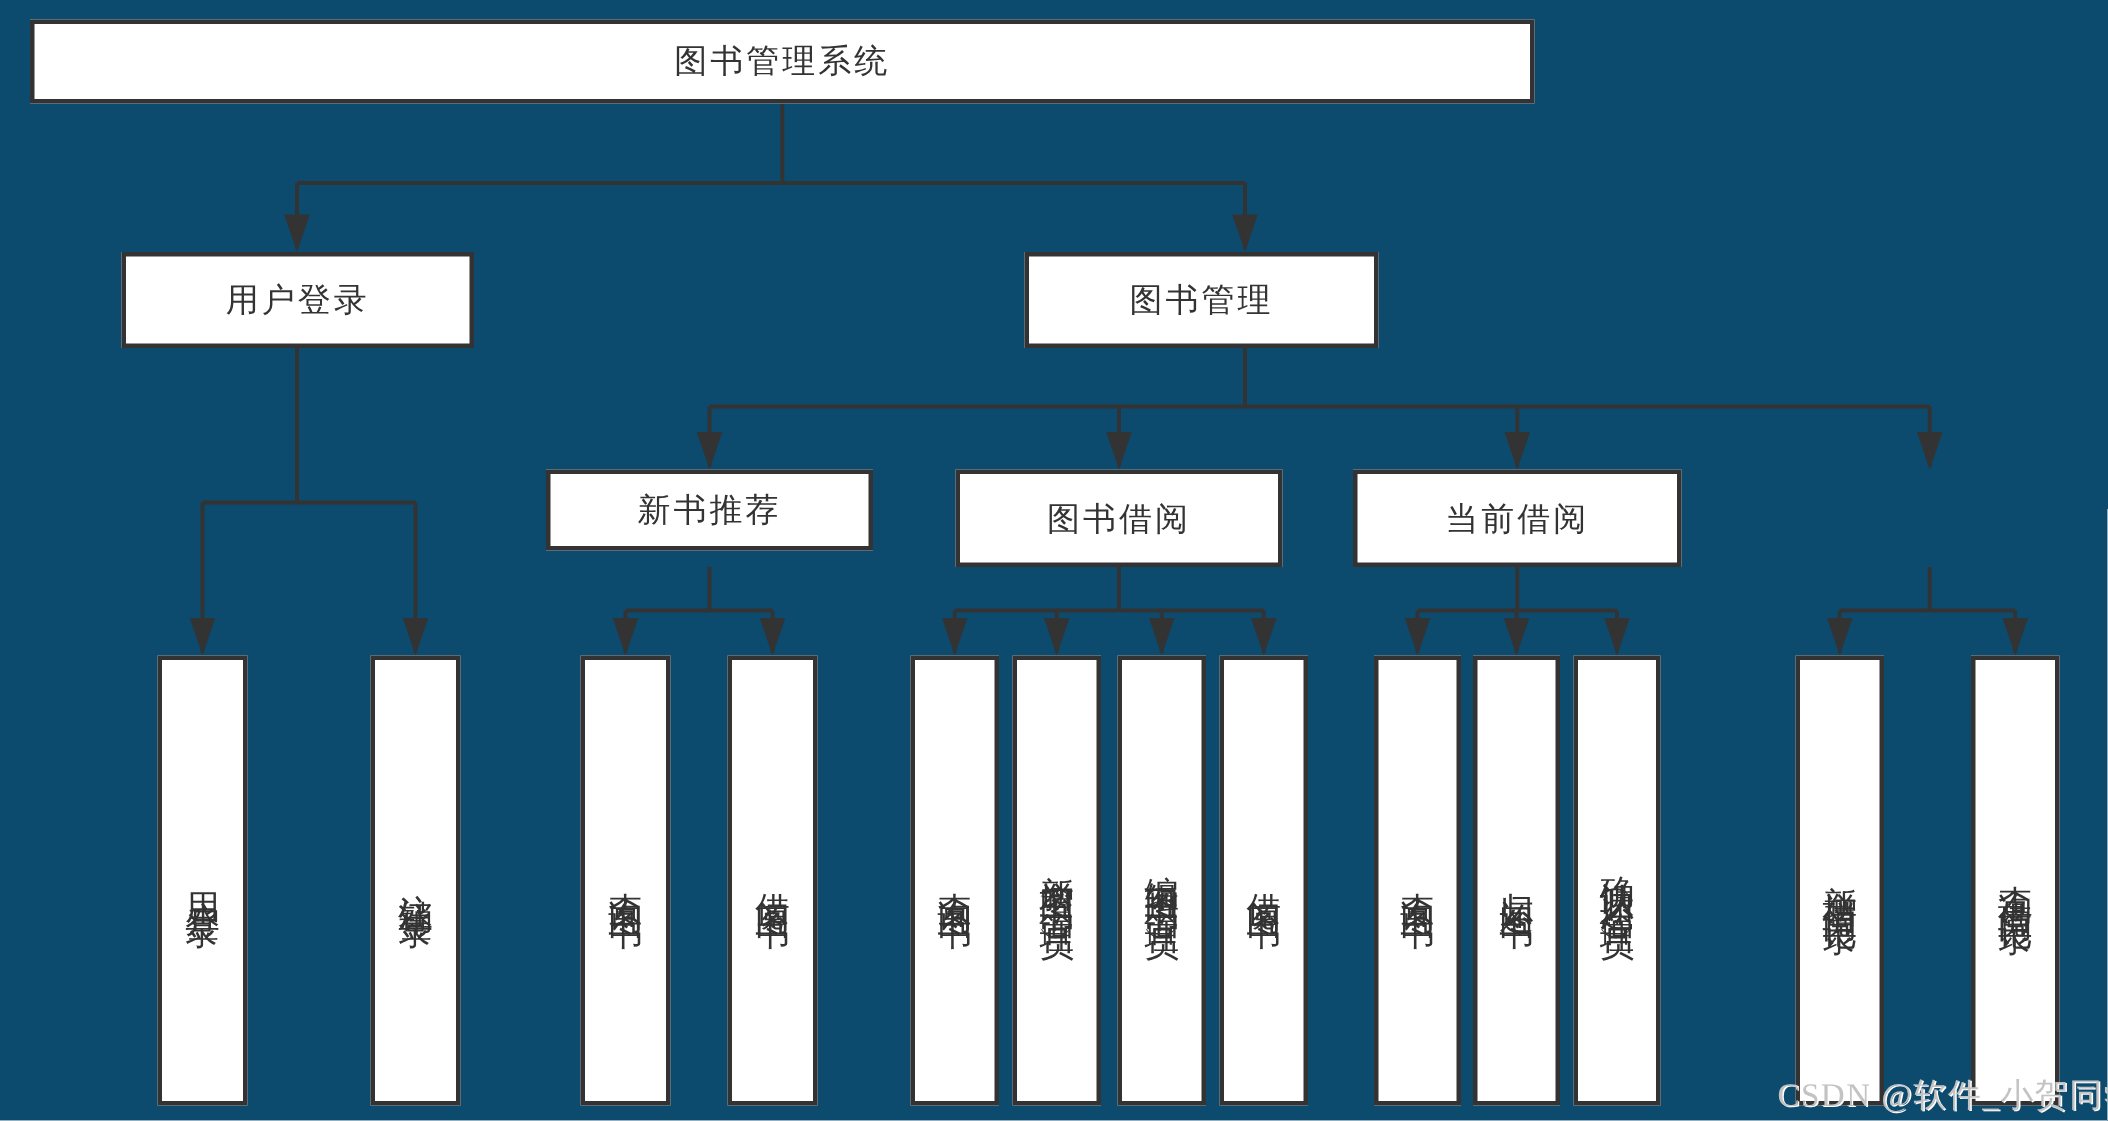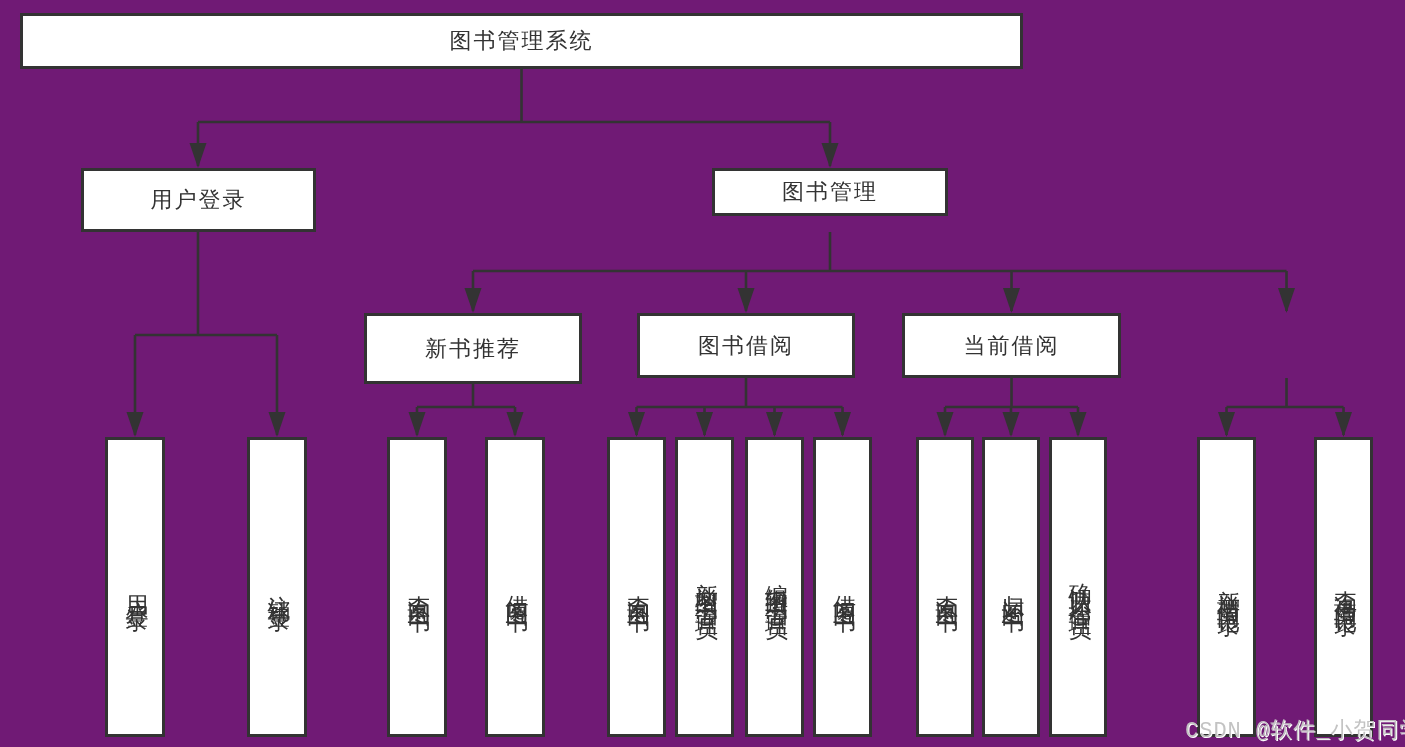--- a/index.html
+++ b/index.html
@@ -1,21 +1,21 @@
 <!DOCTYPE html>
 <html><head>
 <meta charset="utf-8">
 <style>
   html, body { margin: 0; padding: 0; background: #ffffff; }
   #stage {
     position: relative;
     width: 1405px;
     height: 747px;
-    background: #701a75;
-    font-family: Liberation Mono, monospace;
+    background: #0c4a6e;
+    font-family: Liberation Serif, serif;
     overflow: hidden;
   }
   #connector-svg {
     position: absolute;
     left: 0; top: 0;
     width: 1405px; height: 747px;
   }
   .box {
     position: absolute;
     box-sizing: border-box;
@@ -98,25 +98,25 @@
     </g>
   </svg>
 
   <div class="box h" style="left:20px; top:13px; width:1003px; height:56px">
     <span>图书管理系统</span>
   </div>
 
   <div class="box h" style="left:81px; top:168px; width:235px; height:64px">
     <span>用户登录</span>
   </div>
-  <div class="box h" style="left:712px; top:168px; width:236px; height:48px">
+  <div class="box h" style="left:683px; top:168px; width:236px; height:64px">
     <span>图书管理</span>
   </div>
 
-  <div class="box h" style="left:364px; top:313px; width:218px; height:71px">
+  <div class="box h" style="left:364px; top:313px; width:218px; height:54px">
     <span>新书推荐</span>
   </div>
   <div class="box h" style="left:637px; top:313px; width:218px; height:65px">
     <span>图书借阅</span>
   </div>
   <div class="box h" style="left:902px; top:313px; width:219px; height:65px">
     <span>当前借阅</span>
   </div>
 
   <div class="box v" style="left:105px; top:437px; width:60px; height:300px">

